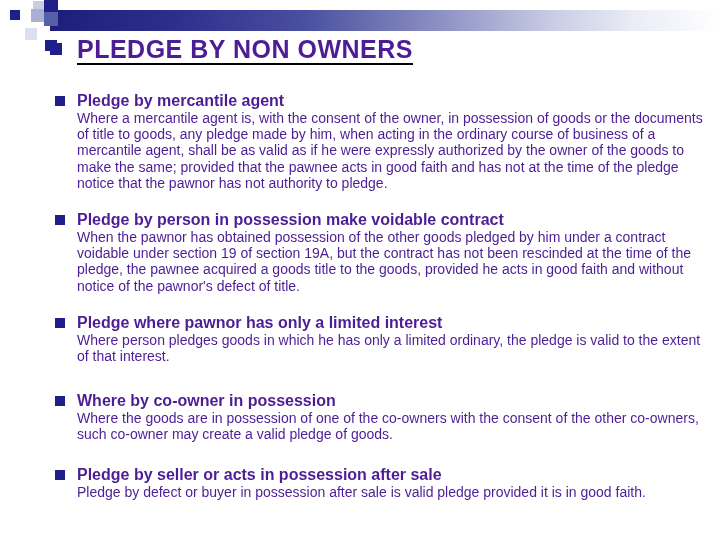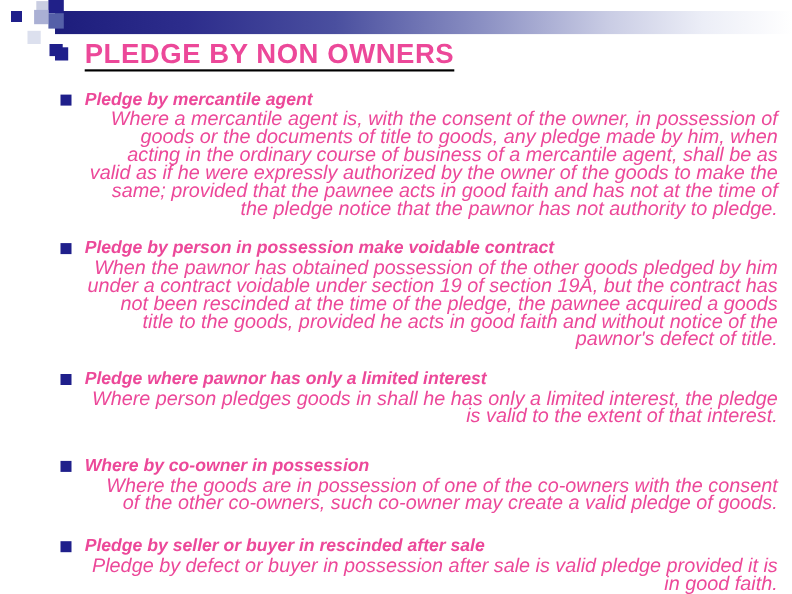--- a/index.html
+++ b/index.html
@@ -1,21 +1,21 @@
 <!DOCTYPE html>
 <html><head>
 <meta charset="utf-8">
 <style>
   html,body{margin:0;padding:0;background:#888;}
   .slide{
     position:relative;
     width:720px;height:540px;
     background:#ffffff;
     font-family:"Liberation Sans","DejaVu Sans",sans-serif;
-    color:#ec4899;
+    color:#4c1d95;
     overflow:hidden;
     margin:0 auto;
   }
   
   .deco-bar{
     position:absolute;left:50px;top:10px;width:670px;height:21px;
     background:linear-gradient(90deg,#1d1d7c 0%,#2d2d8c 18%,#4a4f9f 38%,#8b90c3 58%,#c9cce4 75%,#eceef7 88%,#ffffff 100%);
   }
   .sq{position:absolute;}
   .sq-a{left:10px;top:10px;width:10px;height:10px;background:#1f1f8b;}
@@ -34,34 +34,34 @@
     flex:0 0 auto;background:#1f1f8b;display:inline-block;
   }
   .title-bullet{width:12px;height:12px;margin:7px 15px 0 0;}
   .slide-title{
     margin:0;font-size:25px;line-height:26px;font-weight:bold;
     letter-spacing:0.5px;
     border-bottom:2px solid #000;padding-bottom:1px;
   }
   
   .content{
-    position:absolute;left:55px;top:82px;width:652px;font-style:italic;
+    position:absolute;left:55px;top:92px;width:652px;
   }
   .sec{margin:0 0 20px 0;}
   .sec-3{margin-bottom:28px;}
   .sec-4{margin-bottom:23px;}
   .sec-5{margin-bottom:0;}
   .sec-heading-row{display:flex;align-items:flex-start;}
   .sec-bullet{width:10px;height:10px;margin:4px 12px 0 0;}
   .sec-heading{
     margin:0;font-size:16px;line-height:17px;font-weight:bold;
   }
   .sec-body{
     margin:1px 0 0 22px;
-    font-size:18px;line-height:16.2px;font-weight:normal;text-align:right;
+    font-size:14px;line-height:16.2px;font-weight:normal;
   }
 </style>
 </head>
 <body>
 
 <div class="slide">
 
   <div class="deco-bar"></div>
   <div class="sq sq-a"></div>
   <div class="sq sq-b"></div>
@@ -92,33 +92,33 @@
         <h2 class="sec-heading">Pledge by person in possession make voidable contract</h2>
       </div>
       <p class="sec-body">When the pawnor has obtained possession of the other goods pledged by him under a contract voidable under section 19 of section 19A, but the contract has not been rescinded at the time of the pledge, the pawnee acquired a goods title to the goods, provided he acts in good faith and without notice of the pawnor's defect of title.</p>
     </section>
 
     <section class="sec sec-3">
       <div class="sec-heading-row">
         <span class="bullet sec-bullet"></span>
         <h2 class="sec-heading">Pledge where pawnor has only a limited interest</h2>
       </div>
-      <p class="sec-body">Where person pledges goods in shall he has only a limited interest, the pledge is valid to the extent of that interest.</p>
+      <p class="sec-body">Where person pledges goods in which he has only a limited ordinary, the pledge is valid to the extent of that interest.</p>
     </section>
 
     <section class="sec sec-4">
       <div class="sec-heading-row">
         <span class="bullet sec-bullet"></span>
         <h2 class="sec-heading">Where by co-owner in possession</h2>
       </div>
       <p class="sec-body">Where the goods are in possession of one of the co-owners with the consent of the other co-owners, such  co-owner may create a valid pledge of goods.</p>
     </section>
 
     <section class="sec sec-5">
       <div class="sec-heading-row">
         <span class="bullet sec-bullet"></span>
-        <h2 class="sec-heading">Pledge by seller or buyer in rescinded after sale</h2>
+        <h2 class="sec-heading">Pledge by seller or acts in possession after sale</h2>
       </div>
       <p class="sec-body">Pledge by defect or buyer in possession after sale is valid pledge provided it is in good faith.</p>
     </section>
 
   </div>
 </div>
 
 </body></html>

